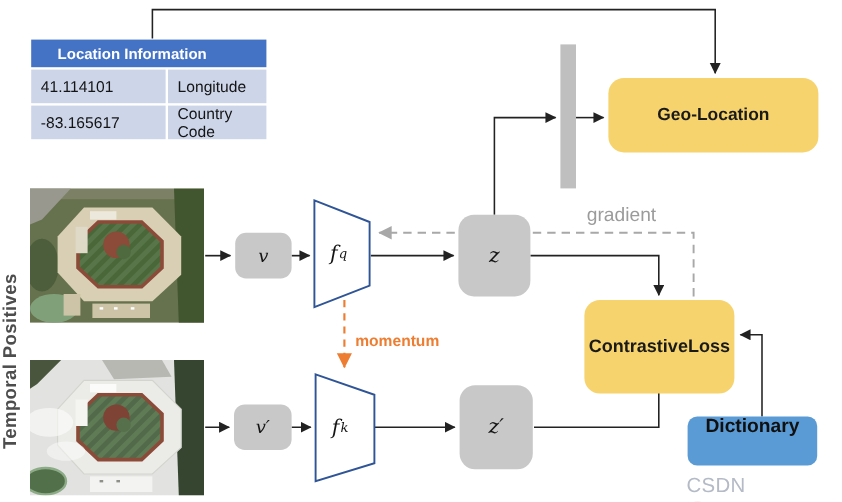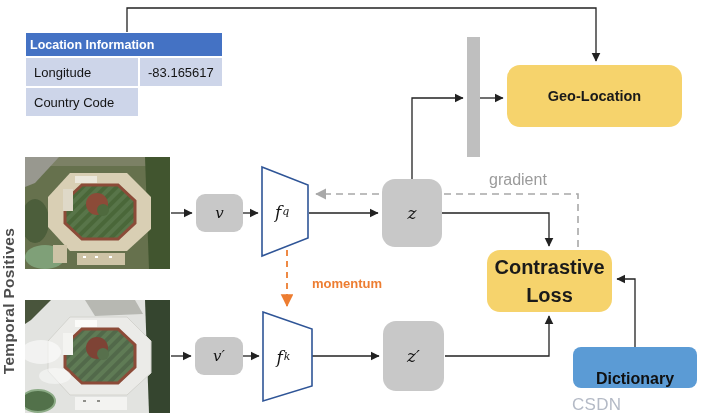--- a/index.html
+++ b/index.html
@@ -8,21 +8,21 @@
     font-family:"Liberation Sans", sans-serif; overflow:hidden;
   }
 
   
   svg.overlay { position:absolute; left:0; top:0; width:702px; height:418px; pointer-events:none; }
 
   
   .loc-table { position:absolute; left:26px; top:33px; width:196px; display:grid;
     grid-template-columns:112px 82px; gap:2px; background:#ffffff; }
   .loc-header { grid-column:1 / span 2; height:23px; background:#4472C4; color:#fff;
-    display:flex; align-items:center; padding-left:4px; font-weight:700; font-size:12.5px; }
+    display:flex; align-items:center; padding-left:22px; font-weight:700; font-size:12.5px; }
   .loc-cell { height:28px; background:#CDD5E9; color:#141414; display:flex; align-items:center;
     padding-left:8px; font-size:13px; }
 
   
   svg.sat { position:absolute; display:block; }
 
   
   .side-label { position:absolute; left:-77px; top:290px; width:176px; height:22px;
     transform:rotate(-90deg); transform-origin:center; text-align:center;
     font-size:15.5px; font-weight:600; color:#4d4d4d; letter-spacing:0.3px; }
@@ -38,33 +38,33 @@
   .trap svg { position:absolute; left:0; top:0; display:block; }
   .trap .fl { position:absolute; left:0; top:0; width:86%; height:100%;
     display:flex; align-items:center; justify-content:center;
     font-family:"DejaVu Serif", serif; font-style:italic; font-size:17px; color:#141414; }
   .trap .fl sub { font-size:11px; font-style:italic; margin-left:1px; }
 
   
   .gbar { position:absolute; left:467px; top:37px; width:13px; height:120px; background:#BFBFBF; }
 
   
-  .loss { position:absolute; background:#F6D36C; border-radius:13px; display:flex; flex-direction:column;
+  .loss { position:absolute; background:#F6D36C; border-radius:13px; display:flex; flex-direction:row;
     align-items:center; justify-content:center; color:#1a1a1a; font-weight:600; line-height:1.42; }
   .loss.geo { left:507px; top:65px; width:175px; height:62px; font-size:14.5px; }
-  .loss.contrastive { left:487px; top:250px; width:125px; height:62px; font-size:20px;text-align:right; }
-
-  
-  .dict { position:absolute; left:573px; top:347px; width:124px; height:41px; background:#5B9BD5;
-    border-radius:8px; display:flex; align-items:flex-end; justify-content:center;
+  .loss.contrastive { left:487px; top:250px; width:125px; height:78px; font-size:15px;text-align:right; }
+
+  
+  .dict { position:absolute; left:573px; top:347px; width:108px; height:41px; background:#5B9BD5;
+    border-radius:8px; display:flex; align-items:flex-start; justify-content:center;
     font-size:16px; font-weight:600; color:#101010; }
 
   
   .ann-gradient { position:absolute; left:489px; top:171px; font-size:16px; color:#9b9b9b; }
-  .ann-momentum { position:absolute; left:312px; top:276px; font-size:13px; color:#ED7D31; font-weight:600; }
+  .ann-momentum { position:absolute; left:296px; top:276px; font-size:13px; color:#ED7D31; font-weight:600; }
   .ann-embedding { position:absolute; left:370px; top:396px; width:88px; text-align:center;
     font-size:13.5px; font-weight:700; color:#1a1a1a; }
   .watermark { position:absolute; left:572px; top:395px; font-size:17px; color:#b4bac6; letter-spacing:0.3px; }
 </style>
 </head>
 <body>
 
 <div class="stage">
 
   <svg class="overlay" viewBox="0 0 702 418">
@@ -92,20 +92,21 @@
       <path d="M312,356 H379" marker-end="url(#ah-b)"></path>
       <path d="M445,356 H549 V316" marker-end="url(#ah-b)"></path>
       <path d="M635,347 V279 H617" marker-end="url(#ah-b)"></path>
     </g>
     <path d="M578,247 V194 H316" fill="none" stroke="#a8a8a8" stroke-width="1.6" stroke-dasharray="7 5" marker-end="url(#ah-g)"></path>
     <path d="M287,250 V306" fill="none" stroke="#ED7D31" stroke-width="1.8" stroke-dasharray="6 5" marker-end="url(#ah-o)"></path>
   </svg>
 
   <div class="loc-table">
     <div class="loc-header">Location Information</div>
+    <div class="loc-cell">41.114101</div>
     <div class="loc-cell">Longitude</div>
     <div class="loc-cell">-83.165617</div>
     <div class="loc-cell">Country Code</div>
   </div>
 
   <div class="side-label">Temporal Positives</div>
 
   <svg class="sat" style="left:25px; top:157px; width:145px; height:112px" viewBox="0 0 145 112">
     <defs>
       <pattern id="fs" width="8" height="8" patternUnits="userSpaceOnUse" patternTransform="rotate(45)">

